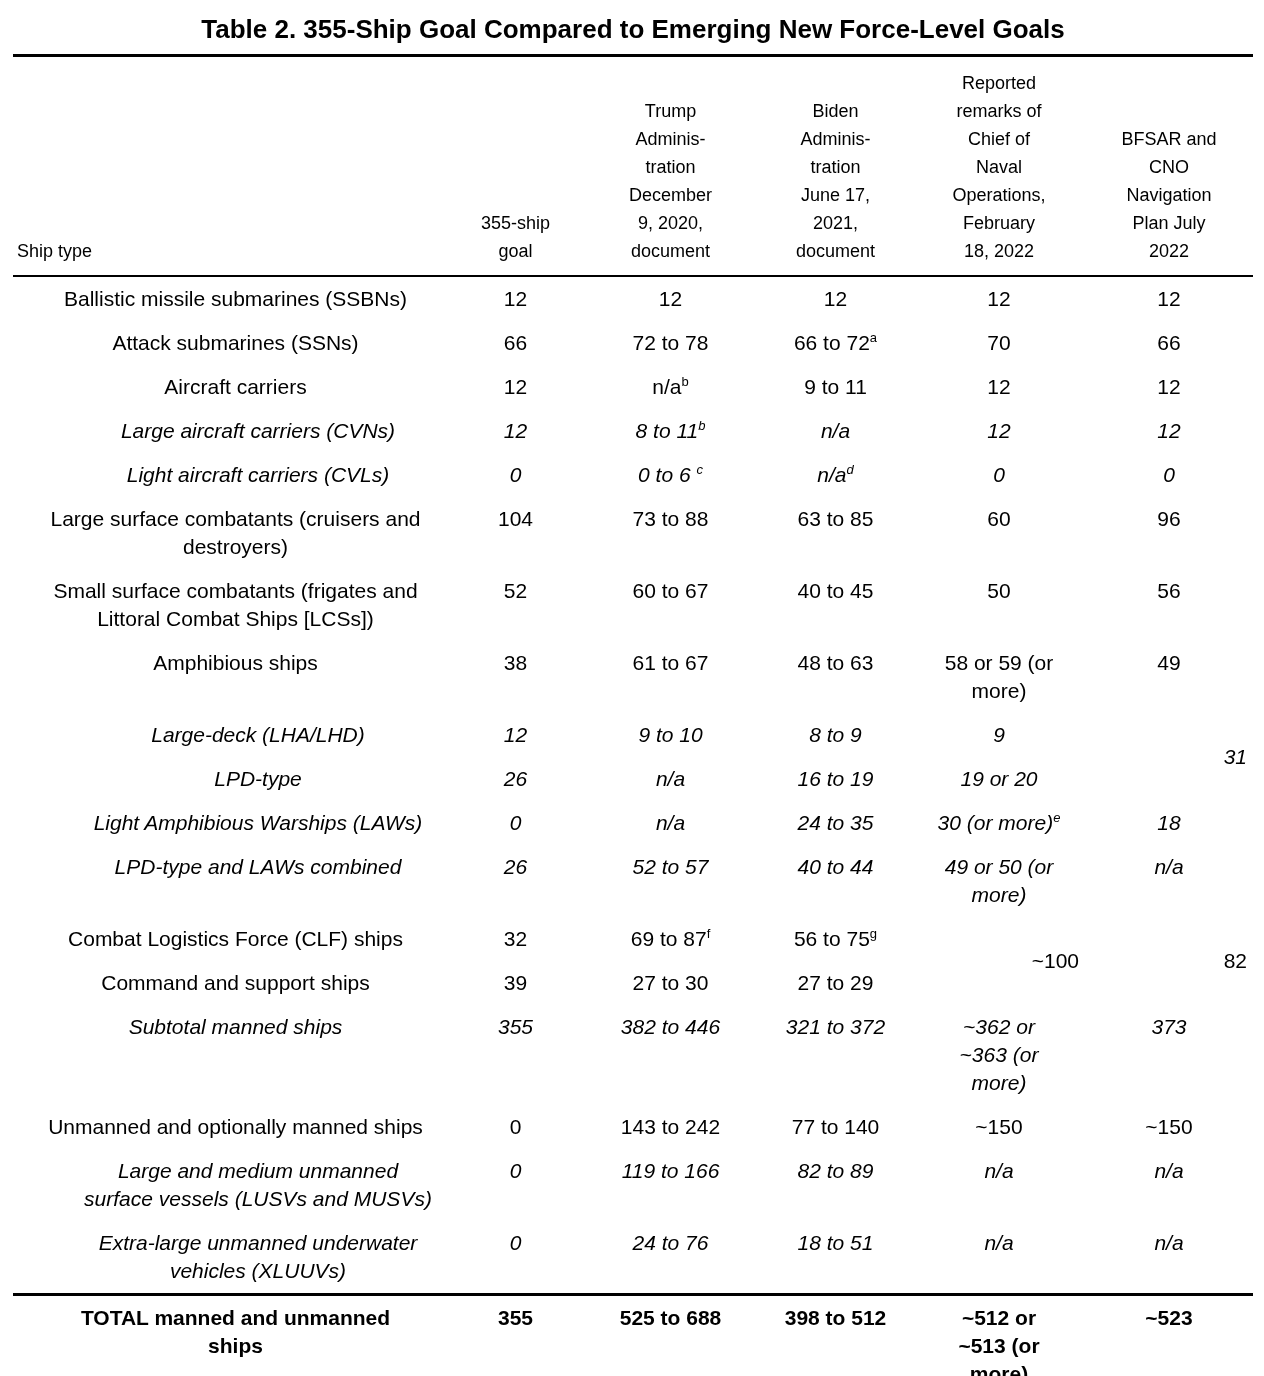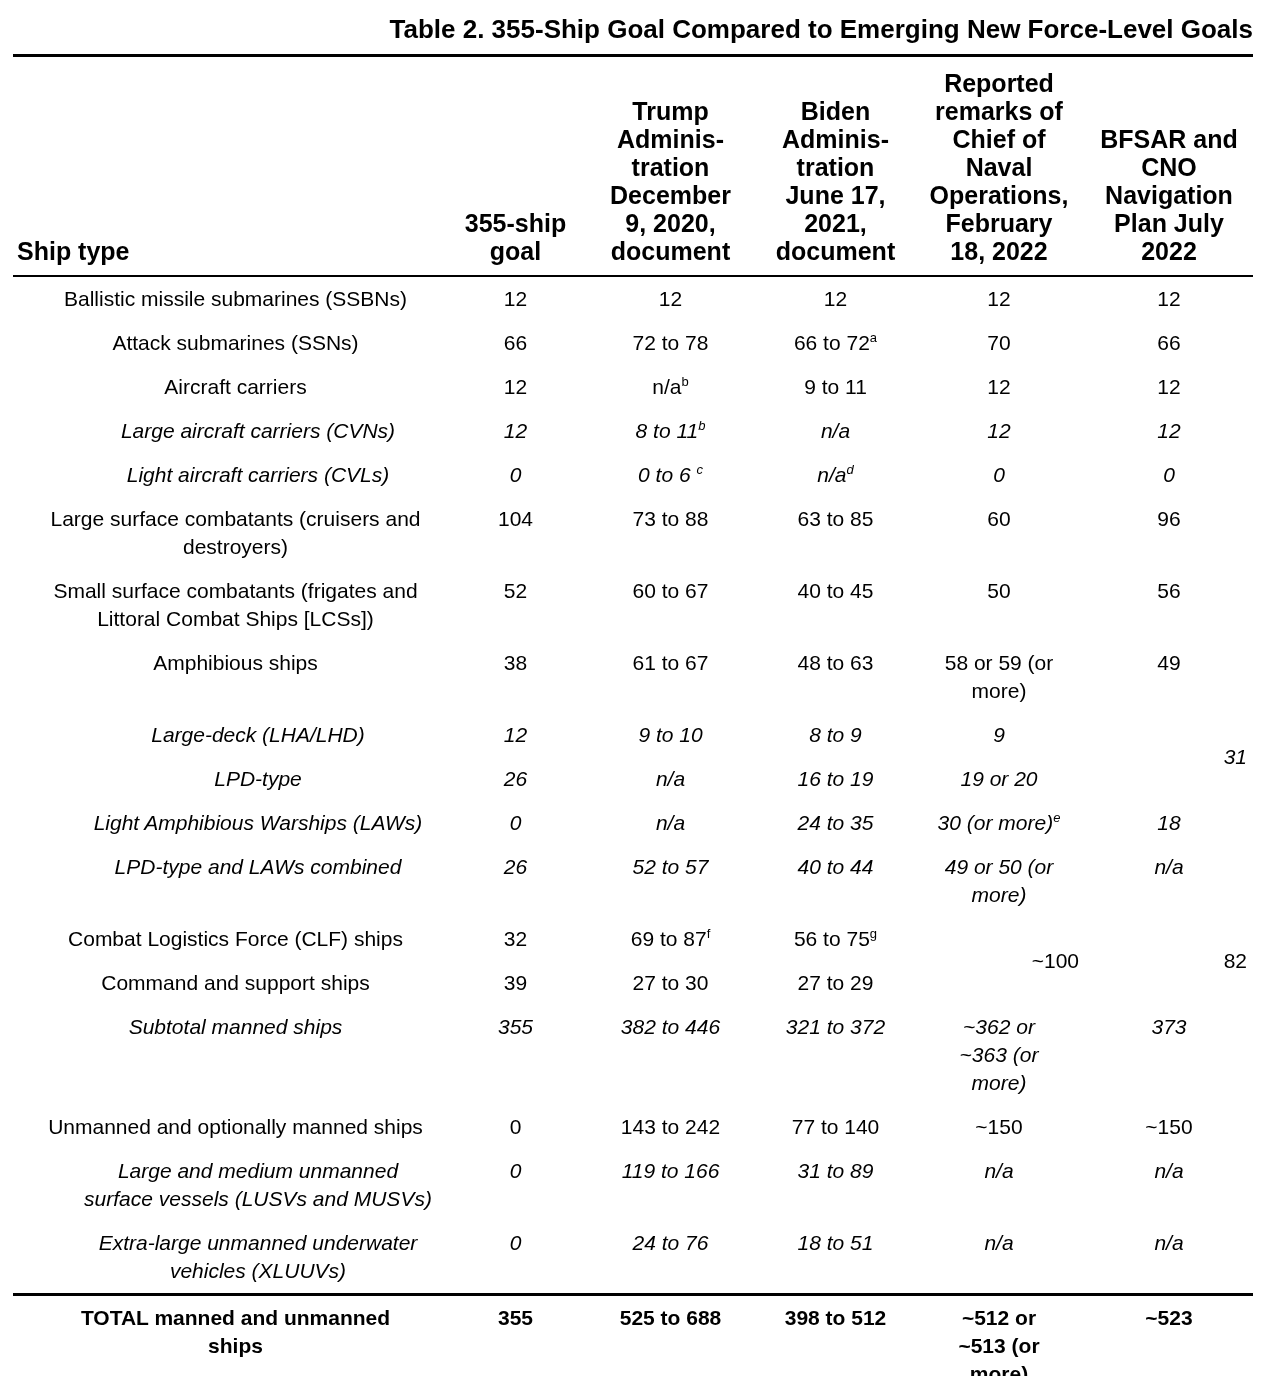--- a/index.html
+++ b/index.html
@@ -14,34 +14,34 @@
     overflow: hidden;
     font-family: "Liberation Sans", sans-serif;
   }
   .page {
     padding: 0 11px 0 13px;
     box-sizing: border-box;
   }
   .table-title {
     font-size: 26px;
     font-weight: bold;
-    text-align: right;
+    text-align: center;
     margin: 14px 0 10px 0;
     line-height: 30px;
   }
   table.force-table {
     width: 100%;
     border-collapse: collapse;
     border-top: 3px solid #000;
     table-layout: fixed;
   }
   thead th {
     vertical-align: bottom;
-    font-weight: bold;
-    font-size: 25px;
+    font-weight: normal;
+    font-size: 18px;
     line-height: 28px;
     text-align: center;
     white-space: pre-line;
     padding: 12px 4px 10px 4px;
     border-bottom: 2px solid #000;
   }
   thead th.label-col {
     text-align: left;
   }
   tbody td {
@@ -257,21 +257,21 @@
           <td class="value-cell">143 to 242</td>
           <td class="value-cell">77 to 140</td>
           <td class="value-cell">~150</td>
           <td class="value-cell">~150</td>
         </tr>
         <tr class="row-sub">
           <td class="label-cell">Large and medium unmanned
 surface vessels (LUSVs and MUSVs)</td>
           <td class="value-cell">0</td>
           <td class="value-cell">119 to 166</td>
-          <td class="value-cell">31 to 89</td>
+          <td class="value-cell">82 to 89</td>
           <td class="value-cell">n/a</td>
           <td class="value-cell">n/a</td>
         </tr>
         <tr class="row-sub">
           <td class="label-cell">Extra-large unmanned underwater
 vehicles (XLUUVs)</td>
           <td class="value-cell">0</td>
           <td class="value-cell">24 to 76</td>
           <td class="value-cell">18 to 51</td>
           <td class="value-cell">n/a</td>

